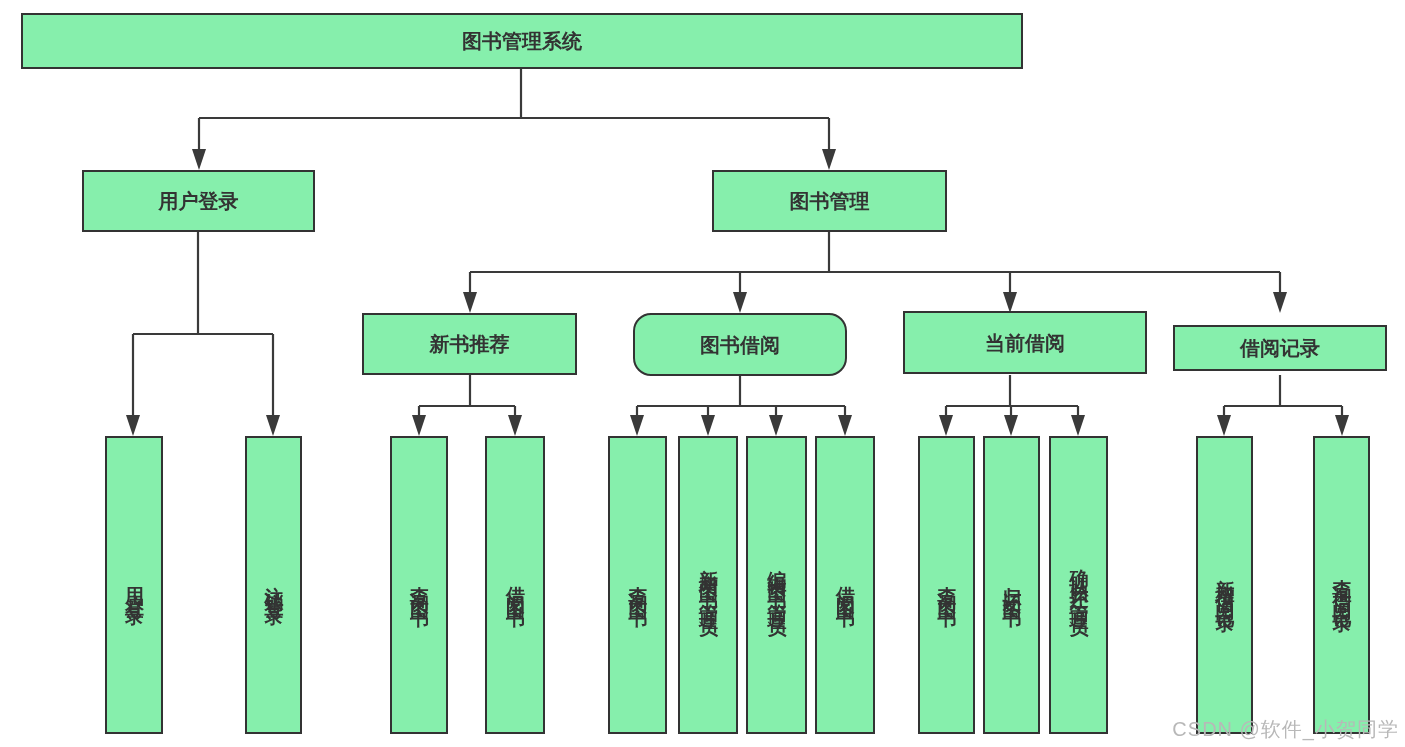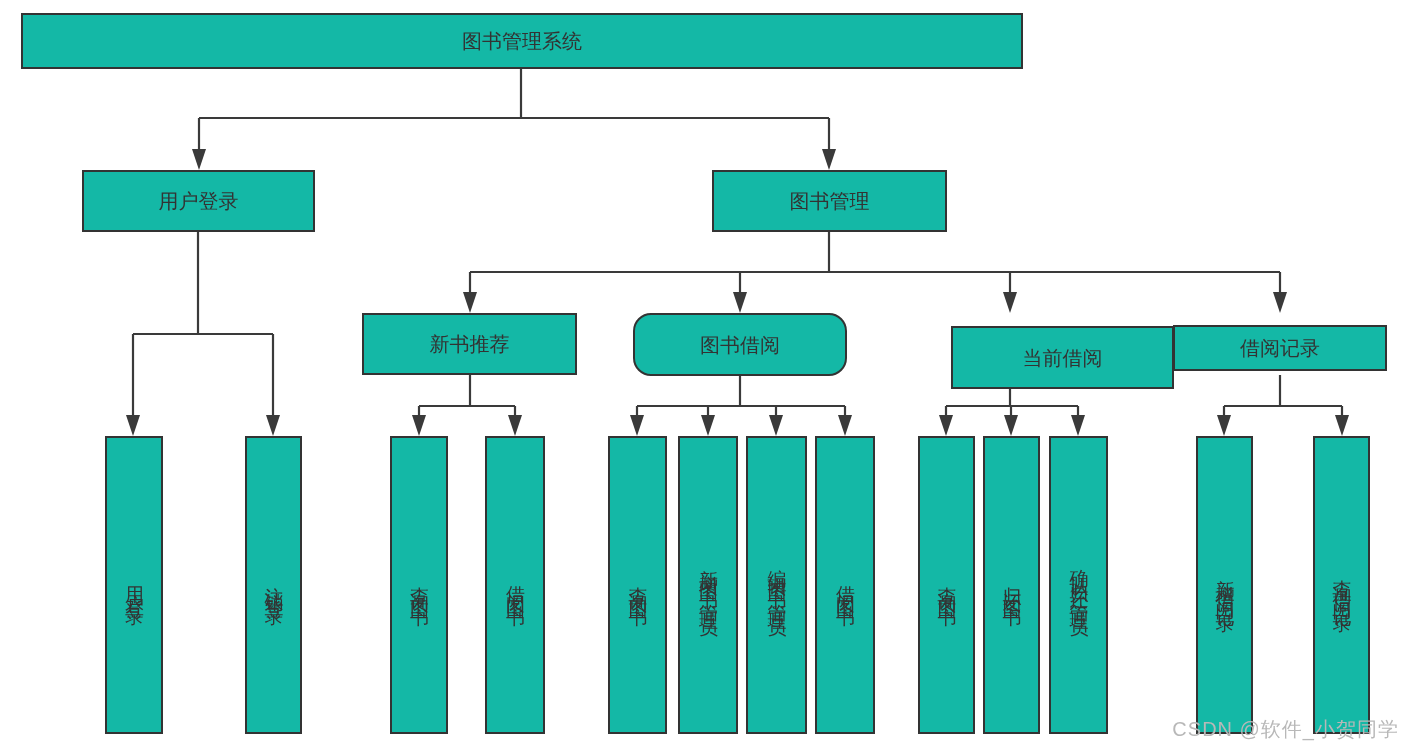--- a/index.html
+++ b/index.html
@@ -17,30 +17,31 @@
   }
   #wires {
     position: absolute;
     left: 0;
     top: 0;
     z-index: 1;
   }
   .node {
     position: absolute;
     box-sizing: border-box;
-    background: #14b8a6;
+    background: #86efac;
     border: 2.5px solid #333333;
     color: #333333;
     display: flex;
     align-items: center;
     justify-content: center;
     font-size: 20px;
     z-index: 2;
     text-align: center;
     line-height: 1.2;
+    font-weight: bold;
   }
   .leaf {
     writing-mode: vertical-rl;
     text-orientation: mixed;
     letter-spacing: 7px;
     font-size: 19px;
   }
   .watermark {
     position: absolute;
     right: 6px;
@@ -107,21 +108,21 @@
   <div class="node" style="left:362px; top:313px; width:215px; height:62px;">
     <span>新书推荐</span>
   </div>
 
   <div class="node" style="left:712px; top:170px; width:235px; height:62px;">
     <span>图书管理</span>
   </div>
   <div class="node" style="left:633px; top:313px; width:214px; height:63px;border-radius:18px;">
     <span>图书借阅</span>
   </div>
-  <div class="node" style="left:903px; top:326px; width:223px; height:63px;margin-left:48px;">
+  <div class="node" style="left:903px; top:311px; width:244px; height:63px;">
     <span>当前借阅</span>
   </div>
   <div class="node" style="left:1173px; top:325px; width:214px; height:46px;">
     <span>借阅记录</span>
   </div>
 
   <div class="node leaf" style="left:105px; top:436px; width:58px; height:298px;">
     <span>用户登录</span>
   </div>
   <div class="node leaf" style="left:245px; top:436px; width:57px; height:298px;">

